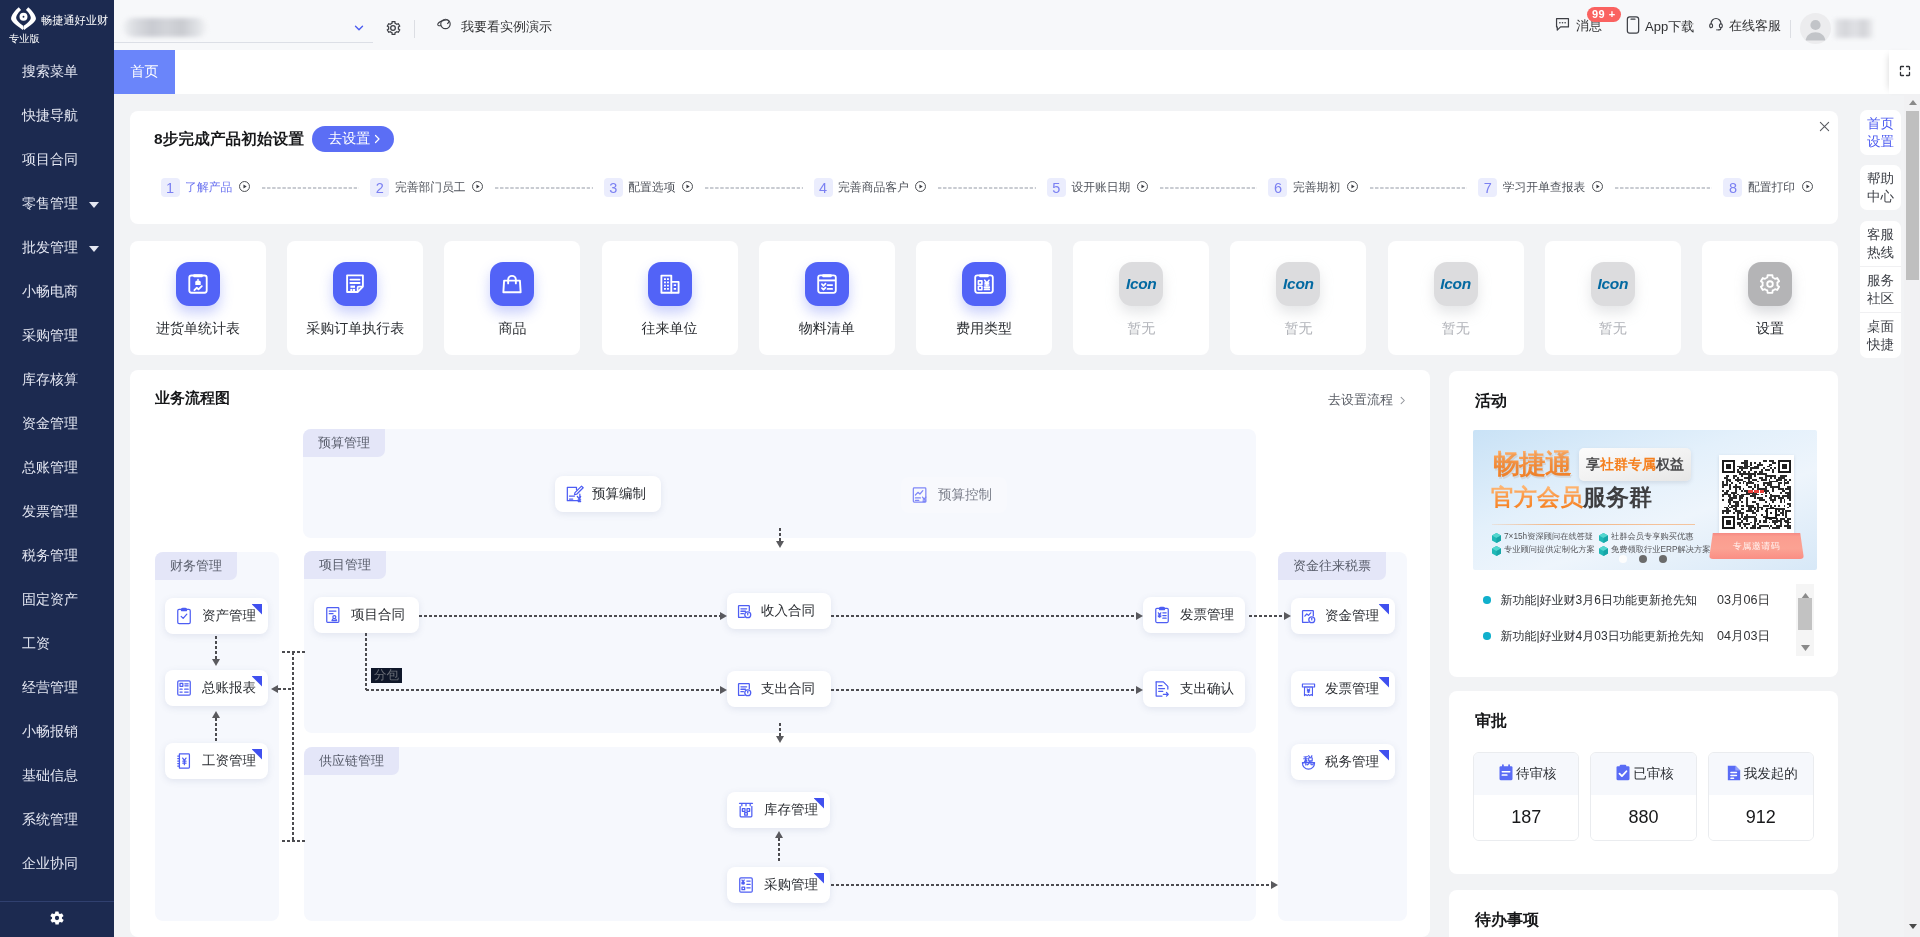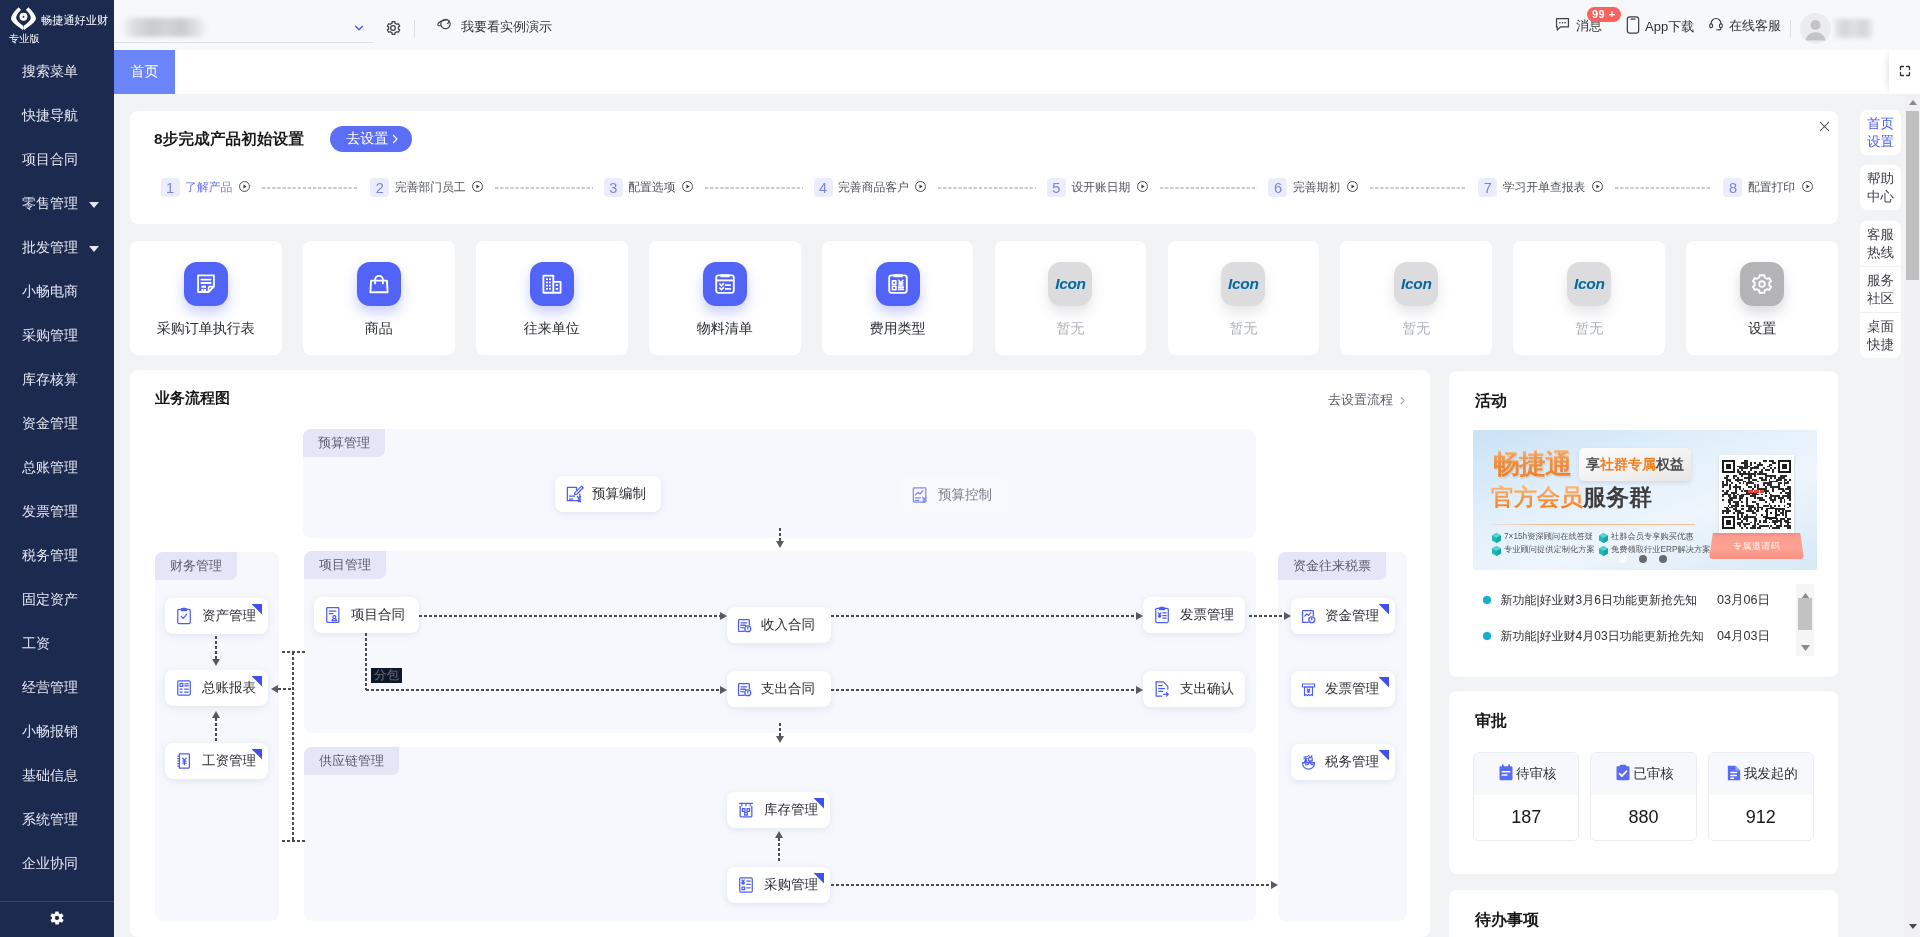--- a/index.html
+++ b/index.html
@@ -42,21 +42,21 @@
 
 
 .content{flex:1;overflow:hidden;position:relative}
 .content-scroll{position:absolute;left:16px;top:0;width:1708px;height:843px;overflow:visible}
 .col-left{position:absolute;left:0;top:0;width:1708px}
 .col-right{position:absolute;left:1319px;top:277px;width:389px;height:566px}
 
 
 .card{background:#fff;border-radius:8px}
 .steps-card{position:absolute;left:0;top:17px;width:1708px;height:113px;padding:0;}
-.steps-head{position:absolute;left:24px;top:14px;display:flex;align-items:center;gap:26px;height:27px}
+.steps-head{position:absolute;left:24px;top:14px;display:flex;align-items:center;gap:8px;height:27px}
 .steps-title{font-size:15.5px;color:#17181a;font-weight:bold;letter-spacing:.2px;line-height:16px}
 .go-btn{background:#5b6ef5;color:#fff;font-size:14px;border-radius:13px;height:26px;padding:0 11px 0 16px;display:flex;align-items:center;gap:1px;cursor:pointer}
 .close-x{position:absolute;right:8.5px;top:8px;cursor:pointer;width:11px;height:11px}
 .steps-row{position:absolute;left:30.6px;top:66.8px;width:1653px;display:flex;align-items:center}
 .step{display:flex;align-items:center;gap:5.5px;flex:0 0 auto}
 .step-num{width:19px;height:19.5px;border-radius:4px;background:#ebedfd;color:#7b80f2;font-size:14.5px;display:flex;align-items:center;justify-content:center}
 .step-label{font-size:11.8px;color:#50545c;white-space:nowrap}
 .step.first .step-label{color:#6a72f0}
 .step-dash{flex:1 1 auto;height:2px;background-image:linear-gradient(to right,#c9ccd2 0 3.1px,transparent 3.1px 5.1px);background-size:5.1px 2px;background-repeat:repeat-x;margin:0 11px;min-width:20px}
 
@@ -406,20 +406,32 @@
                       <path d="M10 8.2l6 3.8-6 3.8z" fill="#3d3f45" stroke="none"></path>
                     </svg></span>
                 </div>
               </div>
           </div>
 
           <div class="icons-card">
               <div class="icon-cell">
                 <div class="icon-box">
                   <svg width="24" height="24" viewBox="0 0 24 24" fill="none" stroke="#fff" stroke-width="1.85" stroke-linejoin="round">
+                    <rect x="3.3" y="3.5" width="17.4" height="17.2" rx="2.2"></rect>
+                    <path d="M8.1 2.3h7.8a.9.9 0 0 1 .9.9v1.1a.9.9 0 0 1-.9.9H8.1a.9.9 0 0 1-.9-.9V3.2a.9.9 0 0 1 .9-.9z" fill="#fff" stroke="none"></path>
+                    <path d="M9.3 13.1v-2.9c0-.8.6-1.4 1.3-1.4h2.8c.7 0 1.3.6 1.3 1.4v2.9z" fill="#fff" stroke="none"></path>
+                    <path d="M12 7.5v1.9" stroke-width="1.5" stroke-linecap="round"></path>
+                    <path d="M8.4 18.2l2.3-2.4 1.8 1.5 3.3-3.1" stroke-linecap="round" stroke-width="1.85"></path>
+                  </svg>
+                </div>
+                <div class="icon-label">进货单统计表</div>
+              </div>
+              <div class="icon-cell">
+                <div class="icon-box">
+                  <svg width="24" height="24" viewBox="0 0 24 24" fill="none" stroke="#fff" stroke-width="1.85" stroke-linejoin="round">
                     <path d="M4.1 3.3h15.8v11.3l-5.3 5.4H4.1z"></path>
                     <path d="M19.9 14.6h-4.1c-.7 0-1.2.5-1.2 1.2V20" stroke-width="1.7"></path>
                     <path d="M7.4 7.6h9.2M7.4 11h9.2" stroke-linecap="round" stroke-width="1.9"></path>
                     <rect x="7.4" y="13.6" width="4.6" height="2.2" fill="#fff" stroke="none"></rect>
                     <rect x="7.3" y="16.9" width="2.1" height="2.1" fill="#fff" stroke="none"></rect>
                     <rect x="10" y="16.9" width="2.1" height="2.1" fill="#fff" stroke="none"></rect>
                   </svg>
                 </div>
                 <div class="icon-label">采购订单执行表</div>
               </div>
@@ -608,21 +620,21 @@
                   <span style="display:flex">
                     <svg width="20" height="20" viewBox="0 0 24 24" fill="none" stroke="#4e5ef3" stroke-width="1.5" stroke-linecap="round" stroke-linejoin="round">
                       <path d="M4.5 4.2a1 1 0 0 1 1-1H18a1 1 0 0 1 1 1v15.6a1 1 0 0 1-1 1H5.5a1 1 0 0 1-1-1z"></path>
                       <path d="M7.5 7.2h8M7.5 10.4h4.5"></path>
                       <circle cx="13.6" cy="14.4" r="1.8"></circle>
                       <path d="M10.8 18.6c.4-1.5 1.5-2.3 2.8-2.3s2.4.8 2.8 2.3z"></path>
                     </svg>
                   </span>
                   <span>项目合同</span>
                 </div>
-                <div class="fnode" style="left: 597px; top: 237px; width: 104px;">
+                <div class="fnode" style="left: 597px; top: 223px; width: 104px;">
                   <span style="display:flex">
                     <svg width="17" height="17" viewBox="0 0 24 24" fill="none" stroke="#4e5ef3" stroke-width="1.8" stroke-linejoin="round">
                       <path d="M3.6 4.4a.8.8 0 0 1 .8-.8h13.6a.8.8 0 0 1 .8.8v7.4"></path>
                       <path d="M3.6 4.4v15.2a.8.8 0 0 0 .8.8h8"></path>
                       <path d="M7 8.2h8M7 11.6h6.4M7 15h3.4" stroke-width="1.9" stroke-linecap="round"></path>
                       <circle cx="16.6" cy="16.6" r="4.2"></circle>
                       <path d="M16.6 14.6v2.2" stroke-width="1.7" stroke-linecap="round"></path>
                     </svg>
                   </span>
                   <span>收入合同</span>

